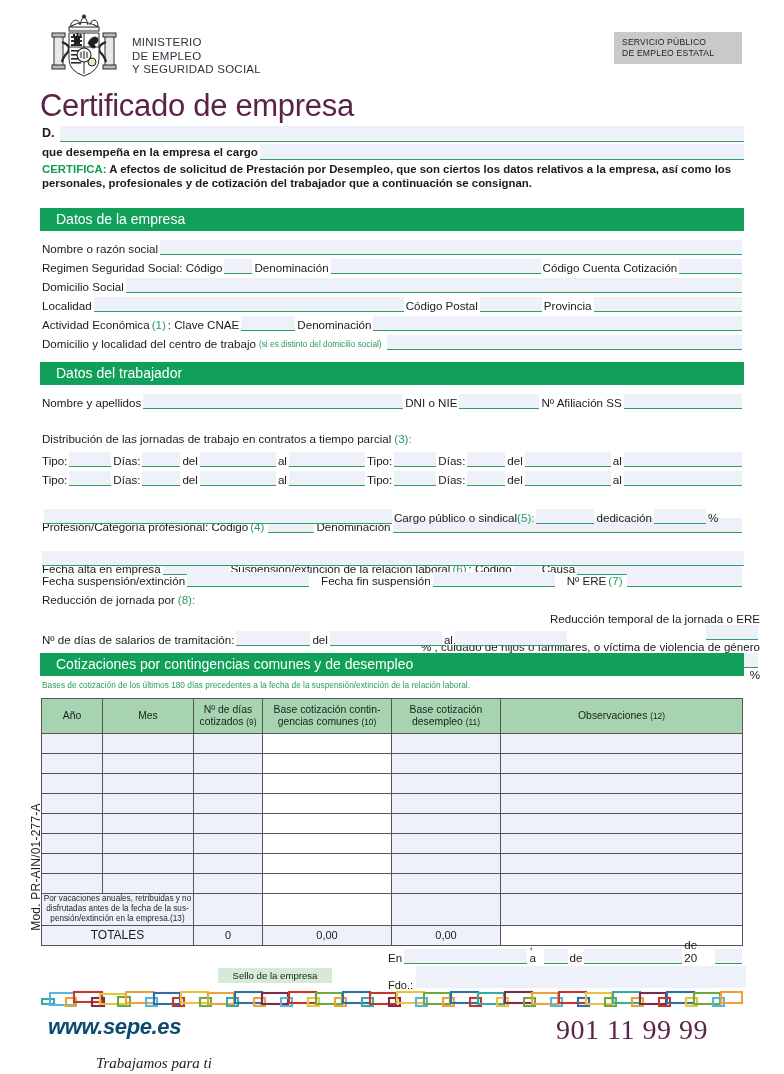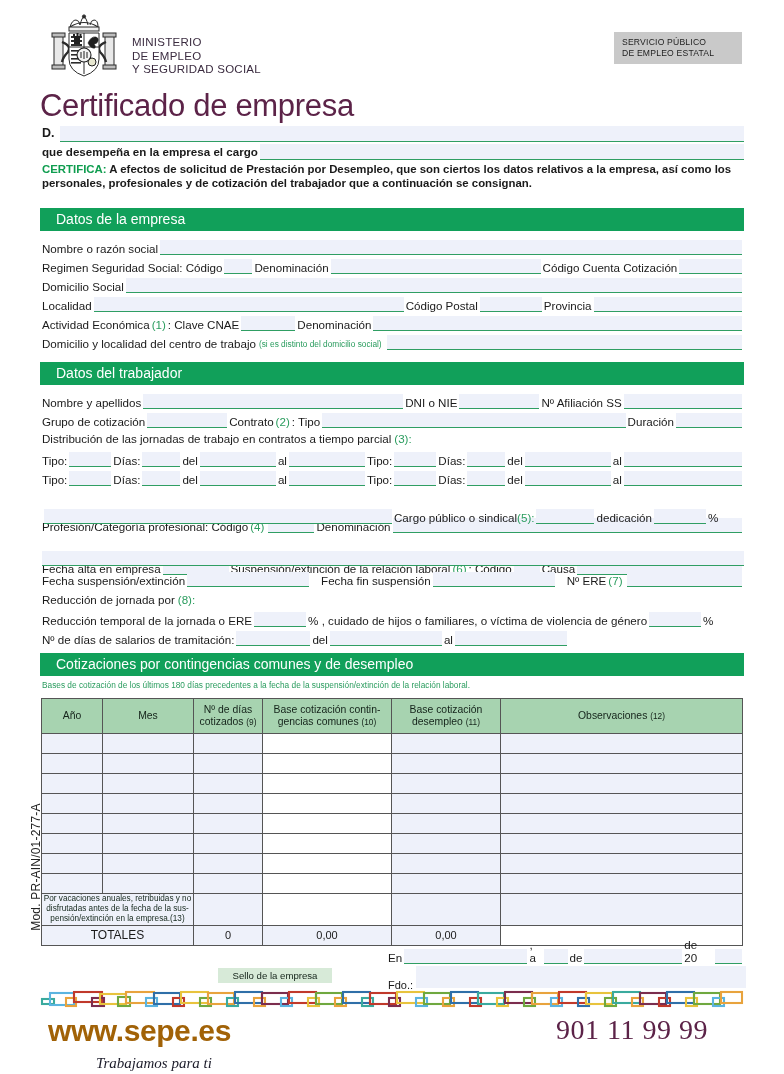--- a/index.html
+++ b/index.html
@@ -97,22 +97,22 @@
   .sello{
     position:absolute;left:218px;top:968px;width:114px;height:15px;
     background:#d7ead8;font-size:9.6px;text-align:center;line-height:15px;color:#14231a;
   }
   .fdo{position:absolute;left:388px;top:979px;font-size:11px;}
   .fdo-line{position:absolute;left:416px;top:966px;width:330px;height:22px;background:#eef1fa;}
 
   
   .chain{position:absolute;left:40px;top:988px;width:704px;height:22px;}
   .web{
-    position:absolute;left:48px;top:1014px;font-size:30px;color:#a16207;
-    font-weight:bold;letter-spacing:-.4px;
+    position:absolute;left:48px;top:1014px;font-size:22px;color:#0c4a6e;
+    font-weight:bold;letter-spacing:-.4px;font-style:italic;
   }
   .slogan{
     position:absolute;left:96px;top:1042px;font-size:15px;color:#1d1d2b;
     font-family:"Liberation Serif","DejaVu Serif",serif;font-style:italic;margin-top:13px;
   }
   .phone{
     position:absolute;left:556px;top:1014px;font-size:28px;color:#5c2348;
     font-family:"Liberation Serif","DejaVu Serif",serif;letter-spacing:.5px;
   }
 </style>
@@ -249,30 +249,20 @@
 
   <div class="row lbl" style="left:42px;top:394px;width:702px;">
     <span>Nombre y apellidos</span>
     <span class="fld" style="width:260px;"></span>
     <span>DNI o NIE</span>
     <span class="fld" style="width:80px;"></span>
     <span>Nº  Afiliación SS</span>
     <span class="fld" style="flex:1;"></span>
   </div>
 
-  <div class="row lbl" style="left:42px;top:413px;width:702px;">
-    <span>Grupo de cotización</span>
-    <span class="fld" style="width:80px;"></span>
-    <span>Contrato</span>
-    <span class="note" style="padding:0 2px;">(2)</span>
-    <span>: Tipo</span>
-    <span class="fld" style="flex:1;"></span>
-    <span>Duración</span>
-    <span class="fld" style="width:66px;"></span>
-  </div>
 
   <div class="row lbl" style="left:42px;top:432px;">
     <span>Distribución de las jornadas de trabajo en contratos a tiempo parcial</span>
     <span class="note" style="padding-left:3px;">(3):</span>
   </div>
 
   <div class="row lbl" style="left:42px;top:452px;width:702px;">
     <span>Tipo:</span>
     <span class="fld" style="width:42px;"></span>
     <span>Días:</span>
@@ -351,21 +341,21 @@
     <span>Nº ERE</span>
     <span class="note" style="padding:0 2px;">(7)</span>
     <span class="fld" style="flex:1;"></span>
   </div>
 
   <div class="row lbl" style="left:42px;top:593px;">
     <span>Reducción de jornada por</span>
     <span class="note" style="padding-left:3px;">(8):</span>
   </div>
 
-  <div class="row lbl" style="left:42px;top:612px;width:702px;">
+  <div class="row lbl" style="left:58px;top:612px;width:702px;flex-direction:column;">
     <span>Reducción temporal de la jornada o ERE</span>
     <span class="fld" style="width:52px;"></span>
     <span>% ,  cuidado de hijos  o familiares, o  víctima de violencia de género</span>
     <span class="fld" style="width:52px;"></span>
     <span>%</span>
   </div>
 
   <div class="row lbl" style="left:42px;top:631px;width:702px;">
     <span>Nº de días de salarios de tramitación:</span>
     <span class="fld" style="width:74px;"></span>

